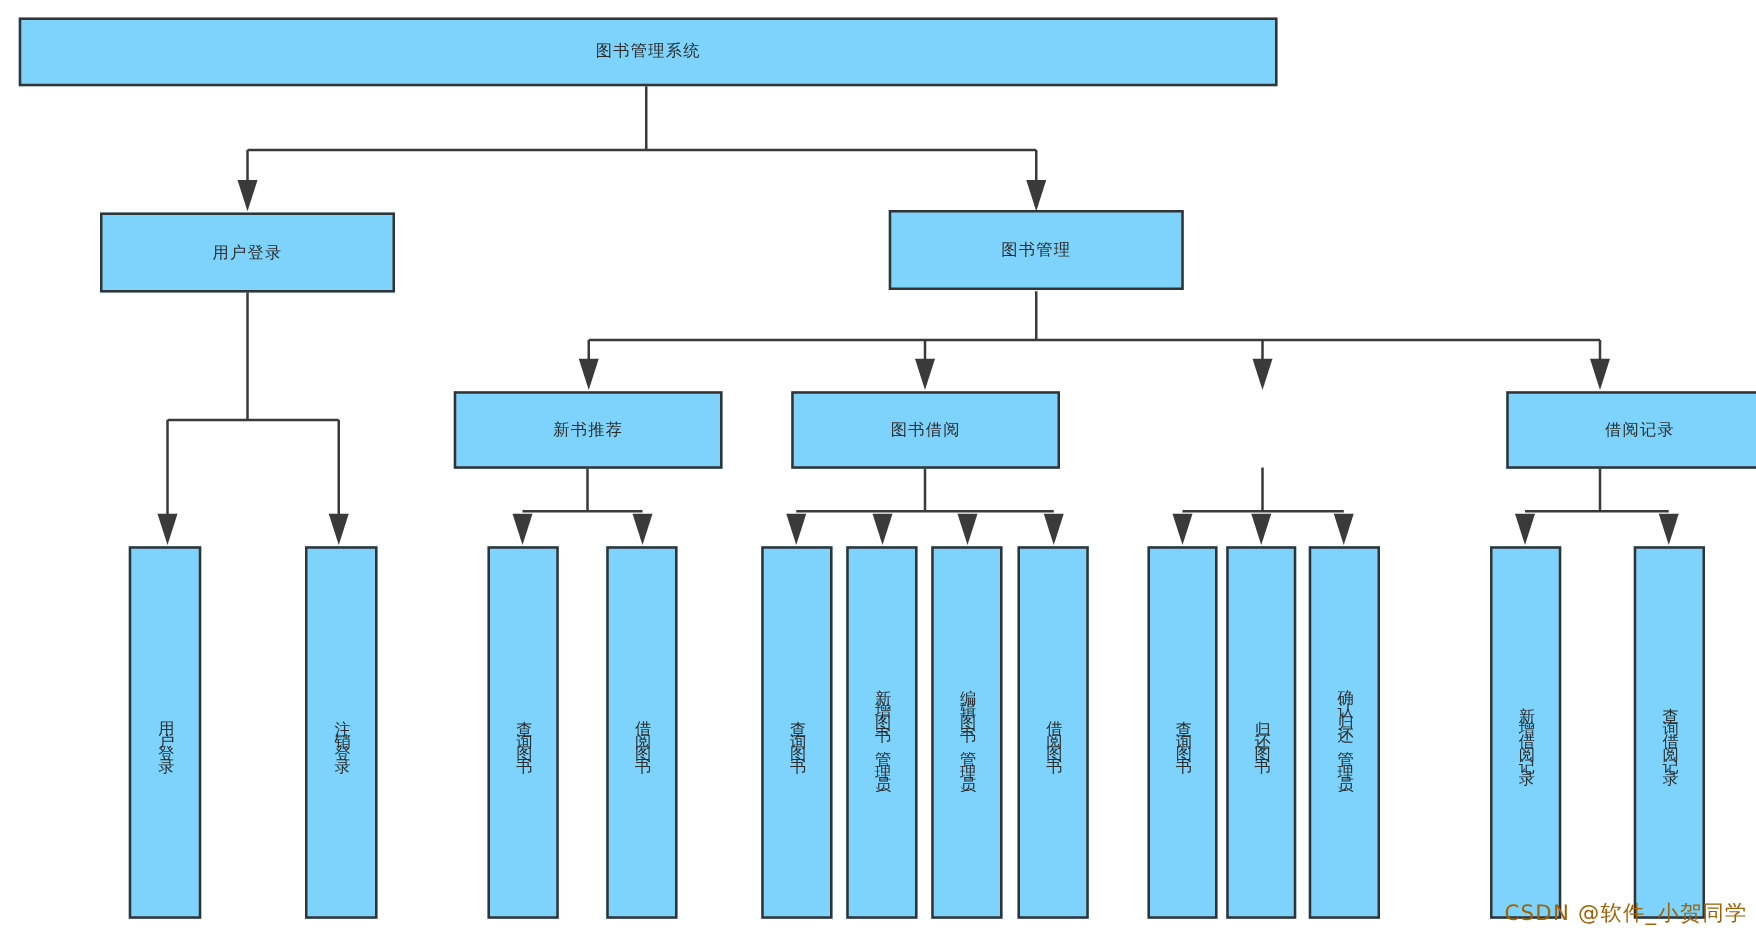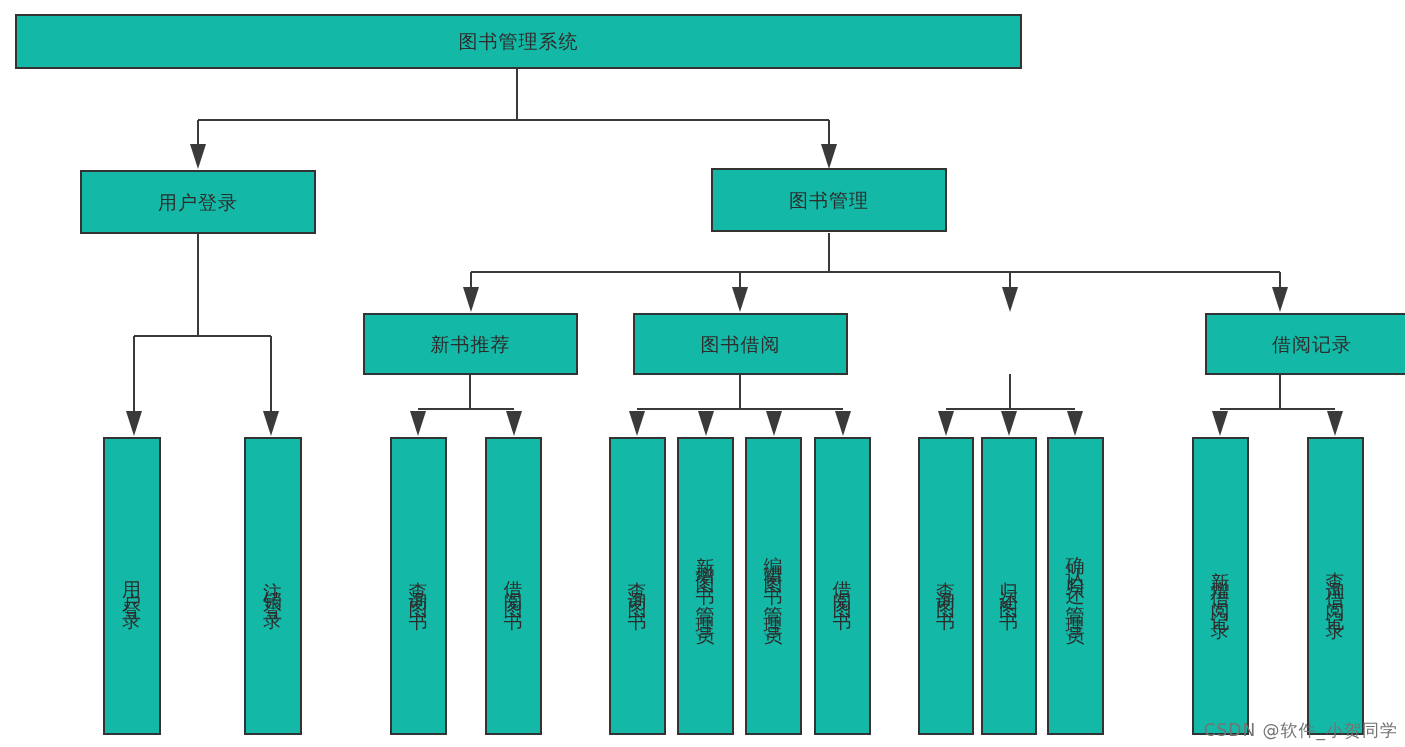--- a/index.html
+++ b/index.html
@@ -21,46 +21,46 @@
     left: 0;
     top: 0;
     width: 1405px;
     height: 747px;
     z-index: 1;
   }
   .node {
     position: absolute;
     box-sizing: border-box;
     border: 2px solid #333333;
-    background: #14b8a6;
+    background: #7dd3fc;
     display: flex;
     align-items: center;
     justify-content: center;
     color: #2d2d2d;
-    font-size: 19px;
+    font-size: 13px;
     line-height: 1;
     z-index: 2;
   }
   .node-h > span {
     white-space: nowrap;
     letter-spacing: 1px;
   }
   .node-v > span {
     writing-mode: vertical-rl;
     text-orientation: mixed;
     letter-spacing: 10px;
     line-height: 1;
     white-space: nowrap;
   }
   .watermark {
     position: absolute;
     right: 7px;
     top: 719px;
     font-size: 17px;
-    color: #737373;
+    color: #a16207;
     letter-spacing: 1px;
     z-index: 3;
     white-space: nowrap;
   }
 </style>
 </head>
 <body>
 
 <div class="canvas">
 

